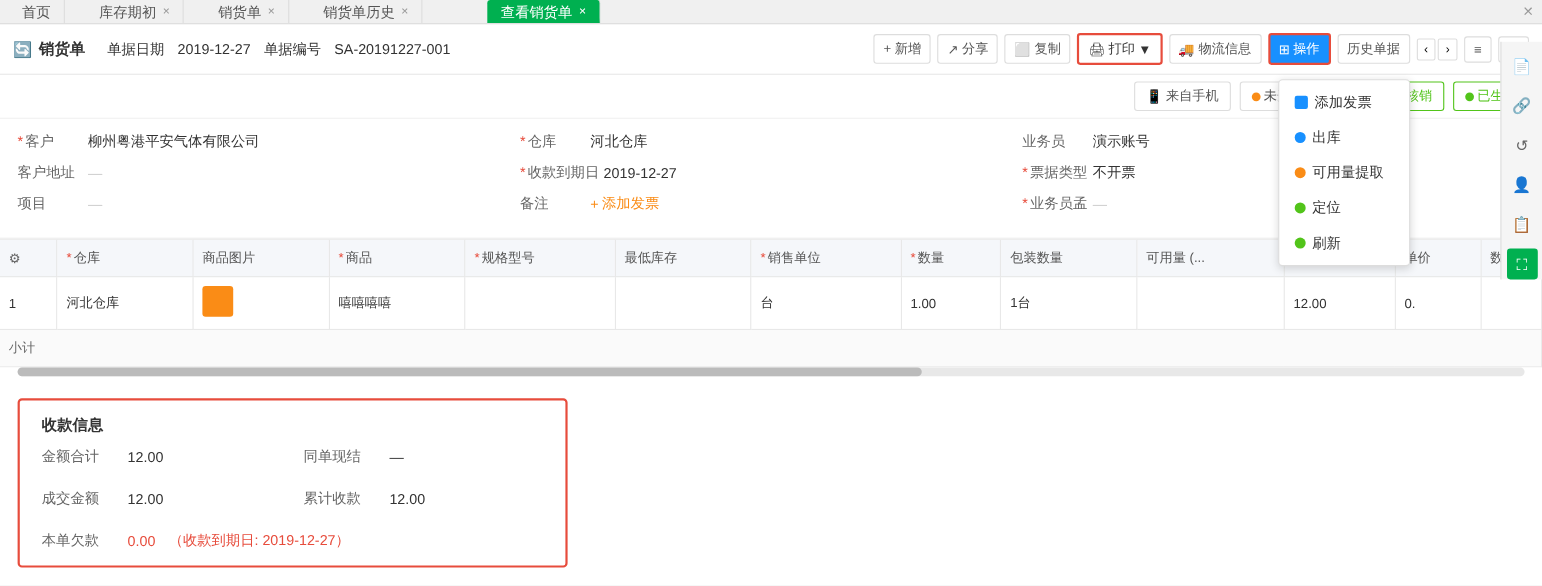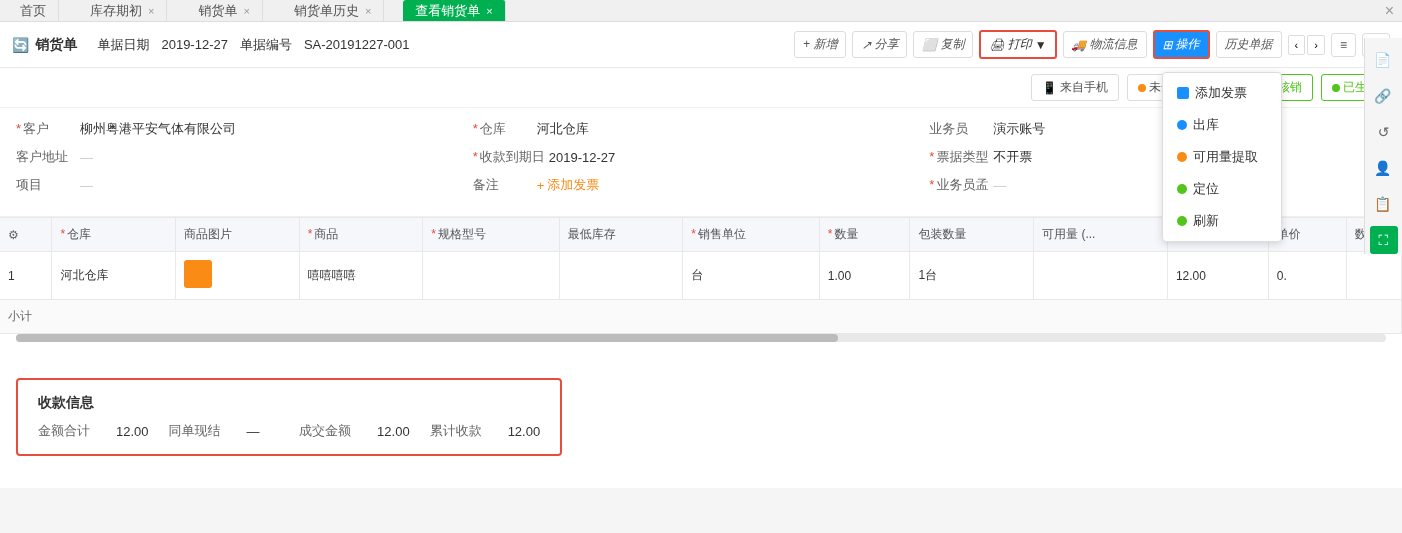--- a/index.html
+++ b/index.html
@@ -8,21 +8,21 @@
     
     .tab-bar {
       display: flex; align-items: flex-start; background: #f0f0f0; border-bottom: 1px solid #ddd;
       padding: 0 8px; height: 22px; position: relative; gap: 19px;
     }
     .tab {
       display: flex; align-items: center; padding: 0 12px; height: 100%;
       cursor: pointer; font-size: 13px; color: #555; border-right: 1px solid #ddd;
       white-space: nowrap;
     }
-    .tab.highlight { background: #00b050; color: #fff; border-radius: 3px 3px 0 0; }
+    .tab.highlight { background: #00b050; color: #fff; border-radius: 3px 3px 0 0; margin-left: 40px; }
     .tab-close { margin-left: 6px; color: #999; font-size: 11px; cursor: pointer; }
     .close-btn-right { position: absolute; right: 8px; top: 50%; transform: translateY(-50%); cursor: pointer; font-size: 16px; color: #999; }
 
     
     .main-area { background: #fff; padding: 0; }
 
     
     .doc-header {
       display: flex; align-items: center; padding: 8px 12px;
       border-bottom: 1px solid #e8e8e8; background: #fff;
@@ -32,21 +32,21 @@
     .doc-meta { display: flex; align-items: center; gap: 12px; color: #666; font-size: 13px; flex: 1; }
     .doc-meta span { color: #333; }
 
     
     .toolbar {
       display: flex; align-items: center; gap: 6px; margin-left: auto;
     }
     .toolbar-btn {
       display: flex; align-items: center; gap: 3px; padding: 4px 8px;
       border: 1px solid #ddd; border-radius: 3px; cursor: pointer; font-size: 12px;
-      background: #fff; color: #555; white-space: nowrap; font-style: italic;
+      background: #fff; color: #555; white-space: nowrap;
     }
     .toolbar-btn.active-btn { border: 2px solid #e74c3c; color: #333; }
 
     
     .action-row {
       display: flex; align-items: center; justify-content: flex-end; padding: 6px 12px;
       gap: 8px; border-bottom: 1px solid #f0f0f0;
     }
     .action-btn {
       display: flex; align-items: center; gap: 3px; padding: 4px 10px;
@@ -82,24 +82,24 @@
       padding: 8px 8px; border-right: 1px solid #e8e8e8; border-bottom: 1px solid #e8e8e8;
       white-space: nowrap;
     }
     .data-table tr.subtotal td { background: #fafafa; color: #666; }
     .gear-icon { color: #666; cursor: pointer; }
     .product-thumb { width: 28px; height: 28px; background: #fa8c16; border-radius: 3px; display: inline-block; }
 
     
     .payment-box {
       border: 2px solid #e74c3c; border-radius: 4px; padding: 14px 20px;
-      margin: 28px 16px; display: inline-block; min-width: 500px;
+      margin: 12px 16px; display: inline-block; min-width: 500px;
     }
     .payment-title { font-weight: bold; margin-bottom: 10px; font-size: 14px; }
-    .payment-grid { display: grid; grid-template-columns: 1fr 1fr 1fr 1fr; gap: 20px 20px; }
+    .payment-grid { display: grid; grid-template-columns: 1fr 1fr; gap: 20px 20px; }
     .payment-row { display: flex; align-items: center; gap: 8px; }
     .payment-label { color: #666; min-width: 70px; }
     .payment-value { color: #333; }
     .payment-value.red { color: #e74c3c; }
 
     
     .dropdown-menu {
       position: absolute; background: #fff; border: 1px solid #ddd;
       border-radius: 4px; box-shadow: 0 2px 8px rgba(0,0,0,0.15);
       z-index: 100; min-width: 120px; padding: 4px 0;
@@ -348,20 +348,25 @@
             <span class="payment-value">—</span>
           </div>
           <div class="payment-row">
             <span class="payment-label">成交金额</span>
             <span class="payment-value">12.00</span>
           </div>
           <div class="payment-row">
             <span class="payment-label">累计收款</span>
             <span class="payment-value">12.00</span>
           </div>
+          <div class="payment-row" style="grid-column: 1 / -1;">
+            <span class="payment-label">本单欠款</span>
+            <span class="payment-value red">0.00</span>
+            <span class="payment-value red" style="margin-left:4px;">（收款到期日: 2019-12-27）</span>
+          </div>
         </div>
       </div>
     </div>
   </div>
 
   <div class="dropdown-menu">
     <div class="dropdown-item">
       <span class="square-icon" style="background:#1890ff;"></span>
       <span>添加发票</span>
     </div>

